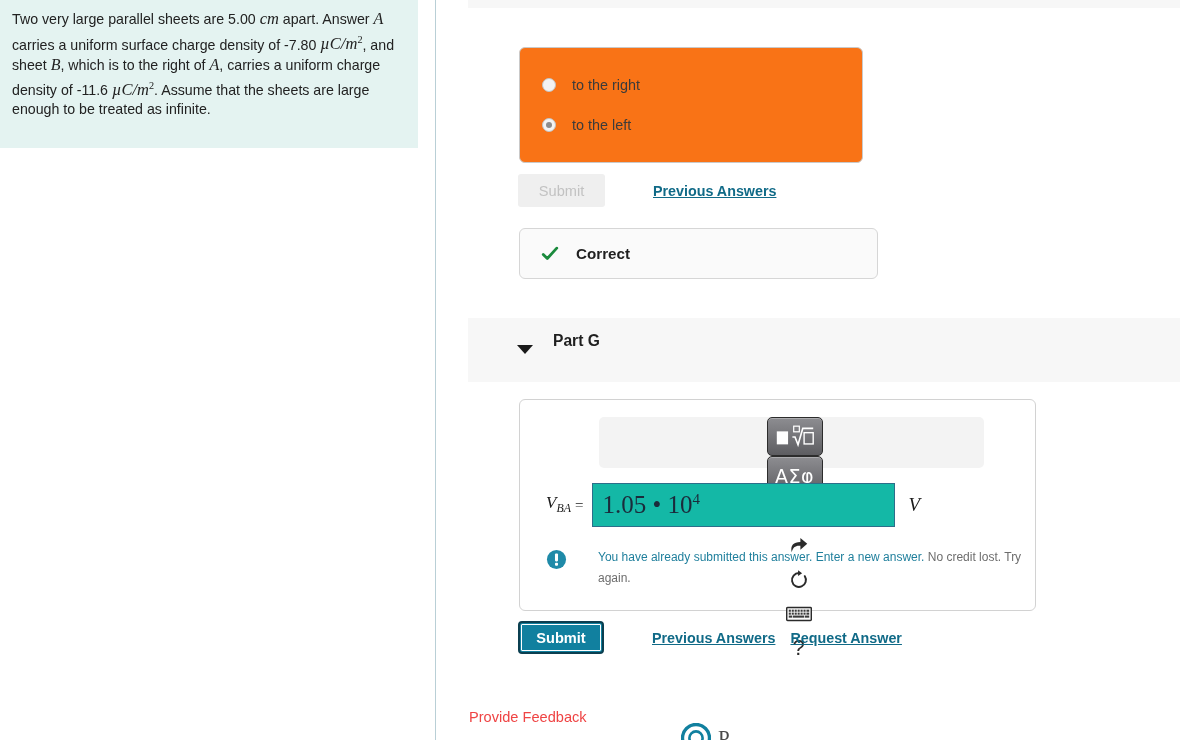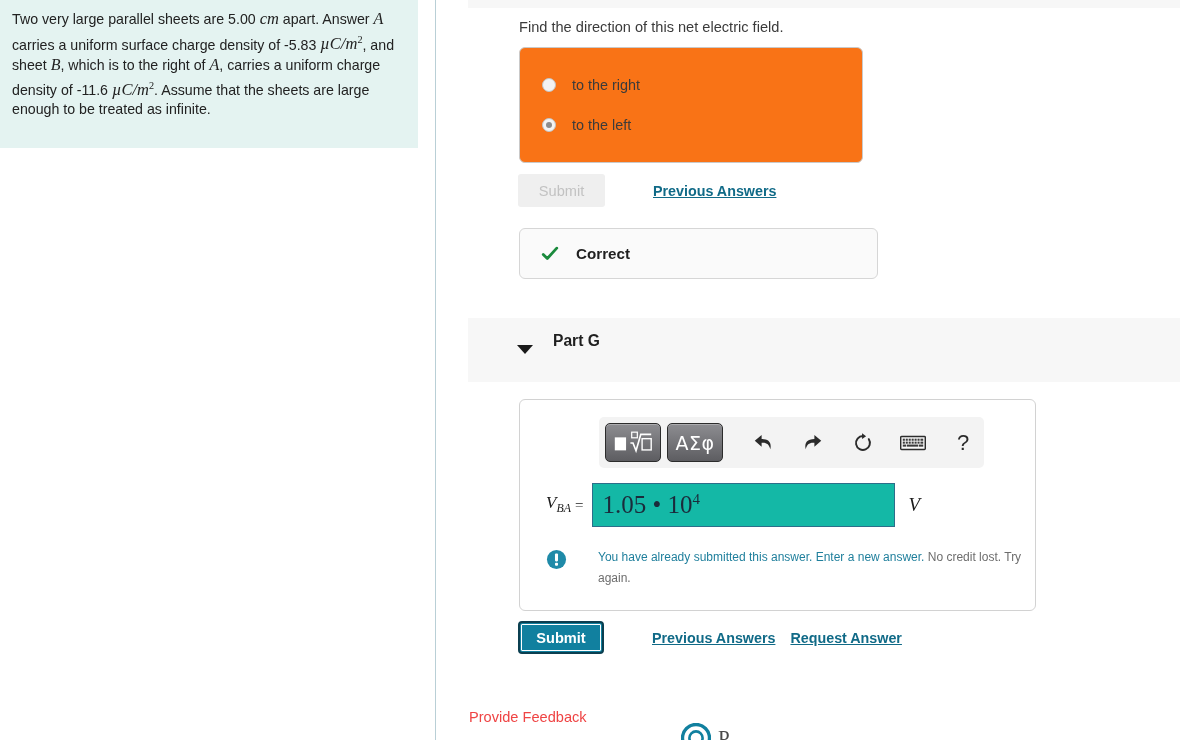--- a/index.html
+++ b/index.html
@@ -208,20 +208,21 @@
 
   
   #math-toolbar {
     position: absolute;
     left: 79px; top: 17px;
     width: 385px; height: 51px;
     background: #f3f3f3;
     border-radius: 5px;
     display: flex;
     align-items: center;
+    flex-direction: column;
   }
   .tb-btn {
     flex: 0 0 auto;
     border-radius: 5px;
     border: 1px solid #2c2c2c;
     background: linear-gradient(#8d8d91, #5d5d61);
     box-shadow: inset 0 1px 0 rgba(255,255,255,0.28);
     display: flex;
     align-items: center;
     justify-content: center;
@@ -387,34 +388,33 @@
 </style>
 </head>
 <body>
 
 <div id="top-band"></div>
 
 <div id="problem-panel">
   <div id="problem-text">
     <span>Two very large parallel sheets are 5.00 </span><span class="mathu">cm</span><span> apart.</span>
     <span>Answer </span><span class="mathi">A</span><span> carries a uniform surface charge density of</span>
-    <span>-5.83</span>
+    <span>-7.80</span>
     <span class="mathu"><span>µC/m</span><sup class="exp">2</sup></span><span>, and sheet </span><span class="mathi">B</span><span>, which is to the right of</span>
     <span class="mathi">A</span><span>, carries a uniform charge density of</span>
     <span>-11.6</span>
     <span class="mathu"><span>µC/m</span><sup class="exp">2</sup></span><span>. Assume that the sheets are large</span>
     <span>enough to be treated as infinite.</span>
   </div>
 </div>
 
 <div id="divider"></div>
 
 <div id="content">
 
-  <div id="partf-prompt">Find the direction of this net electric field.</div>
 
   <div id="radio-group">
     <div class="radio-row r1">
       <span class="radio-dot"></span>
       <span class="radio-label">to the right</span>
     </div>
     <div class="radio-row r2">
       <span class="radio-dot checked"></span>
       <span class="radio-label">to the left</span>
     </div>

